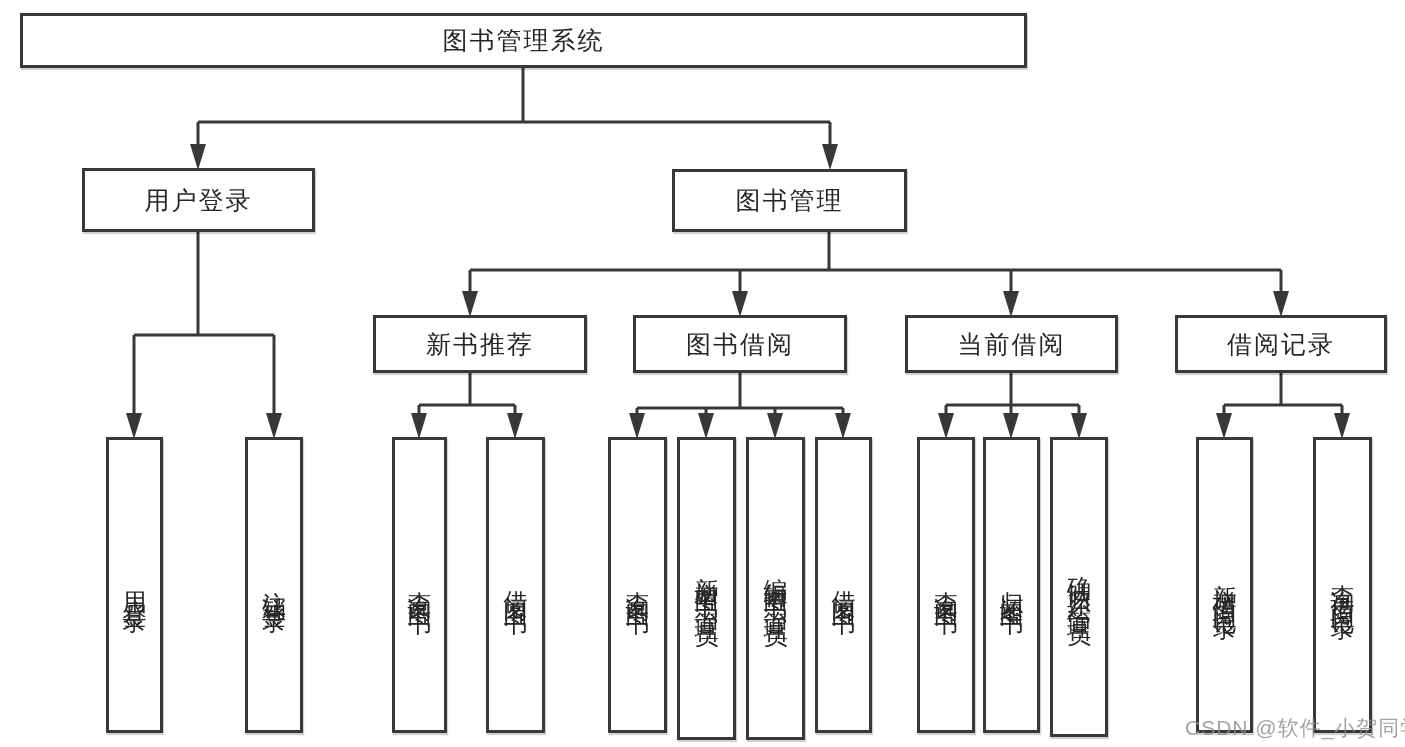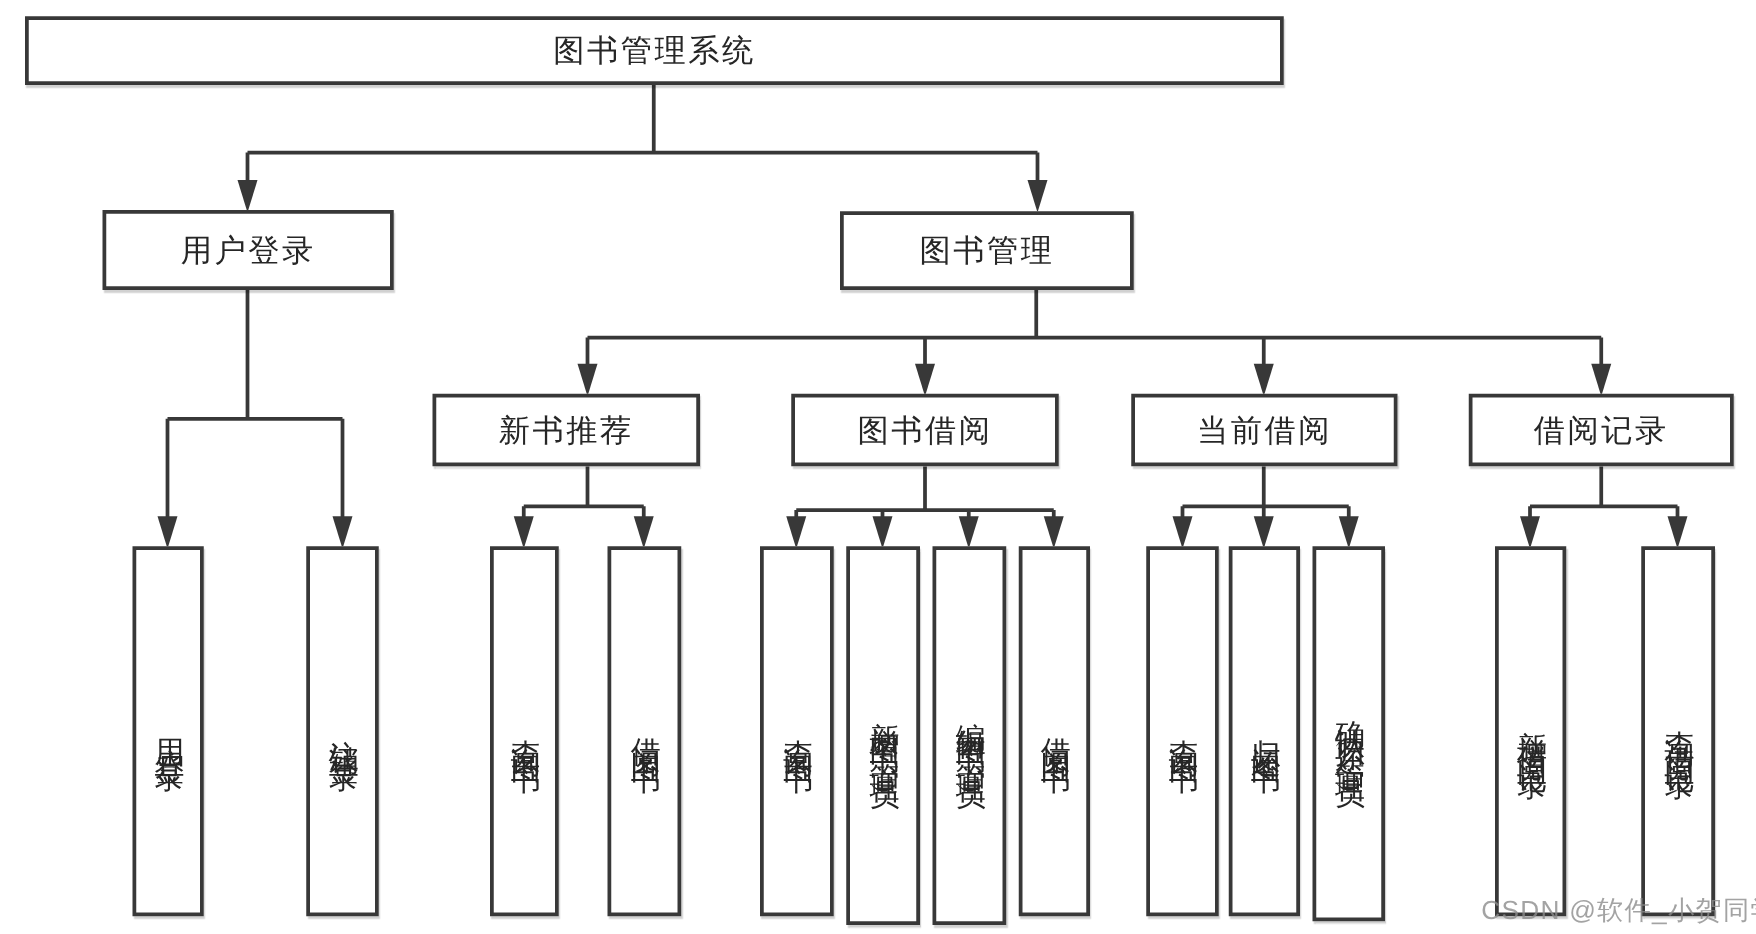--- a/index.html
+++ b/index.html
@@ -31,21 +31,21 @@
     text-orientation:mixed;
     font-size:24px;
     line-height:1;
     letter-spacing:0.28em;
     white-space:normal;
   }
   
   #box-root            { left:20px;  top:13px;  width:1007px; height:55px; }
   #box-user-login      { left:82px;  top:168px; width:233px;  height:64px; }
   #box-book-mgmt       { left:672px; top:169px; width:235px;  height:63px; }
-  #box-new-books       { left:346px; top:315px; width:214px;  height:58px; }
+  #box-new-books       { left:373px; top:315px; width:214px;  height:58px; }
   #box-book-borrow     { left:633px; top:315px; width:214px;  height:58px; }
   #box-current-borrow  { left:905px; top:315px; width:213px;  height:58px; }
   #box-borrow-records  { left:1175px;top:315px; width:212px;  height:58px; }
   
   .leaf { top:437px; height:296px; }
   #leaf-user-login  { left:106px;  width:57px; }
   #leaf-logout      { left:245px;  width:58px; }
   #leaf-nb-query    { left:392px;  width:55px; }
   #leaf-nb-borrow   { left:486px;  width:59px; }
   #leaf-bb-query    { left:608px;  width:59px; }

